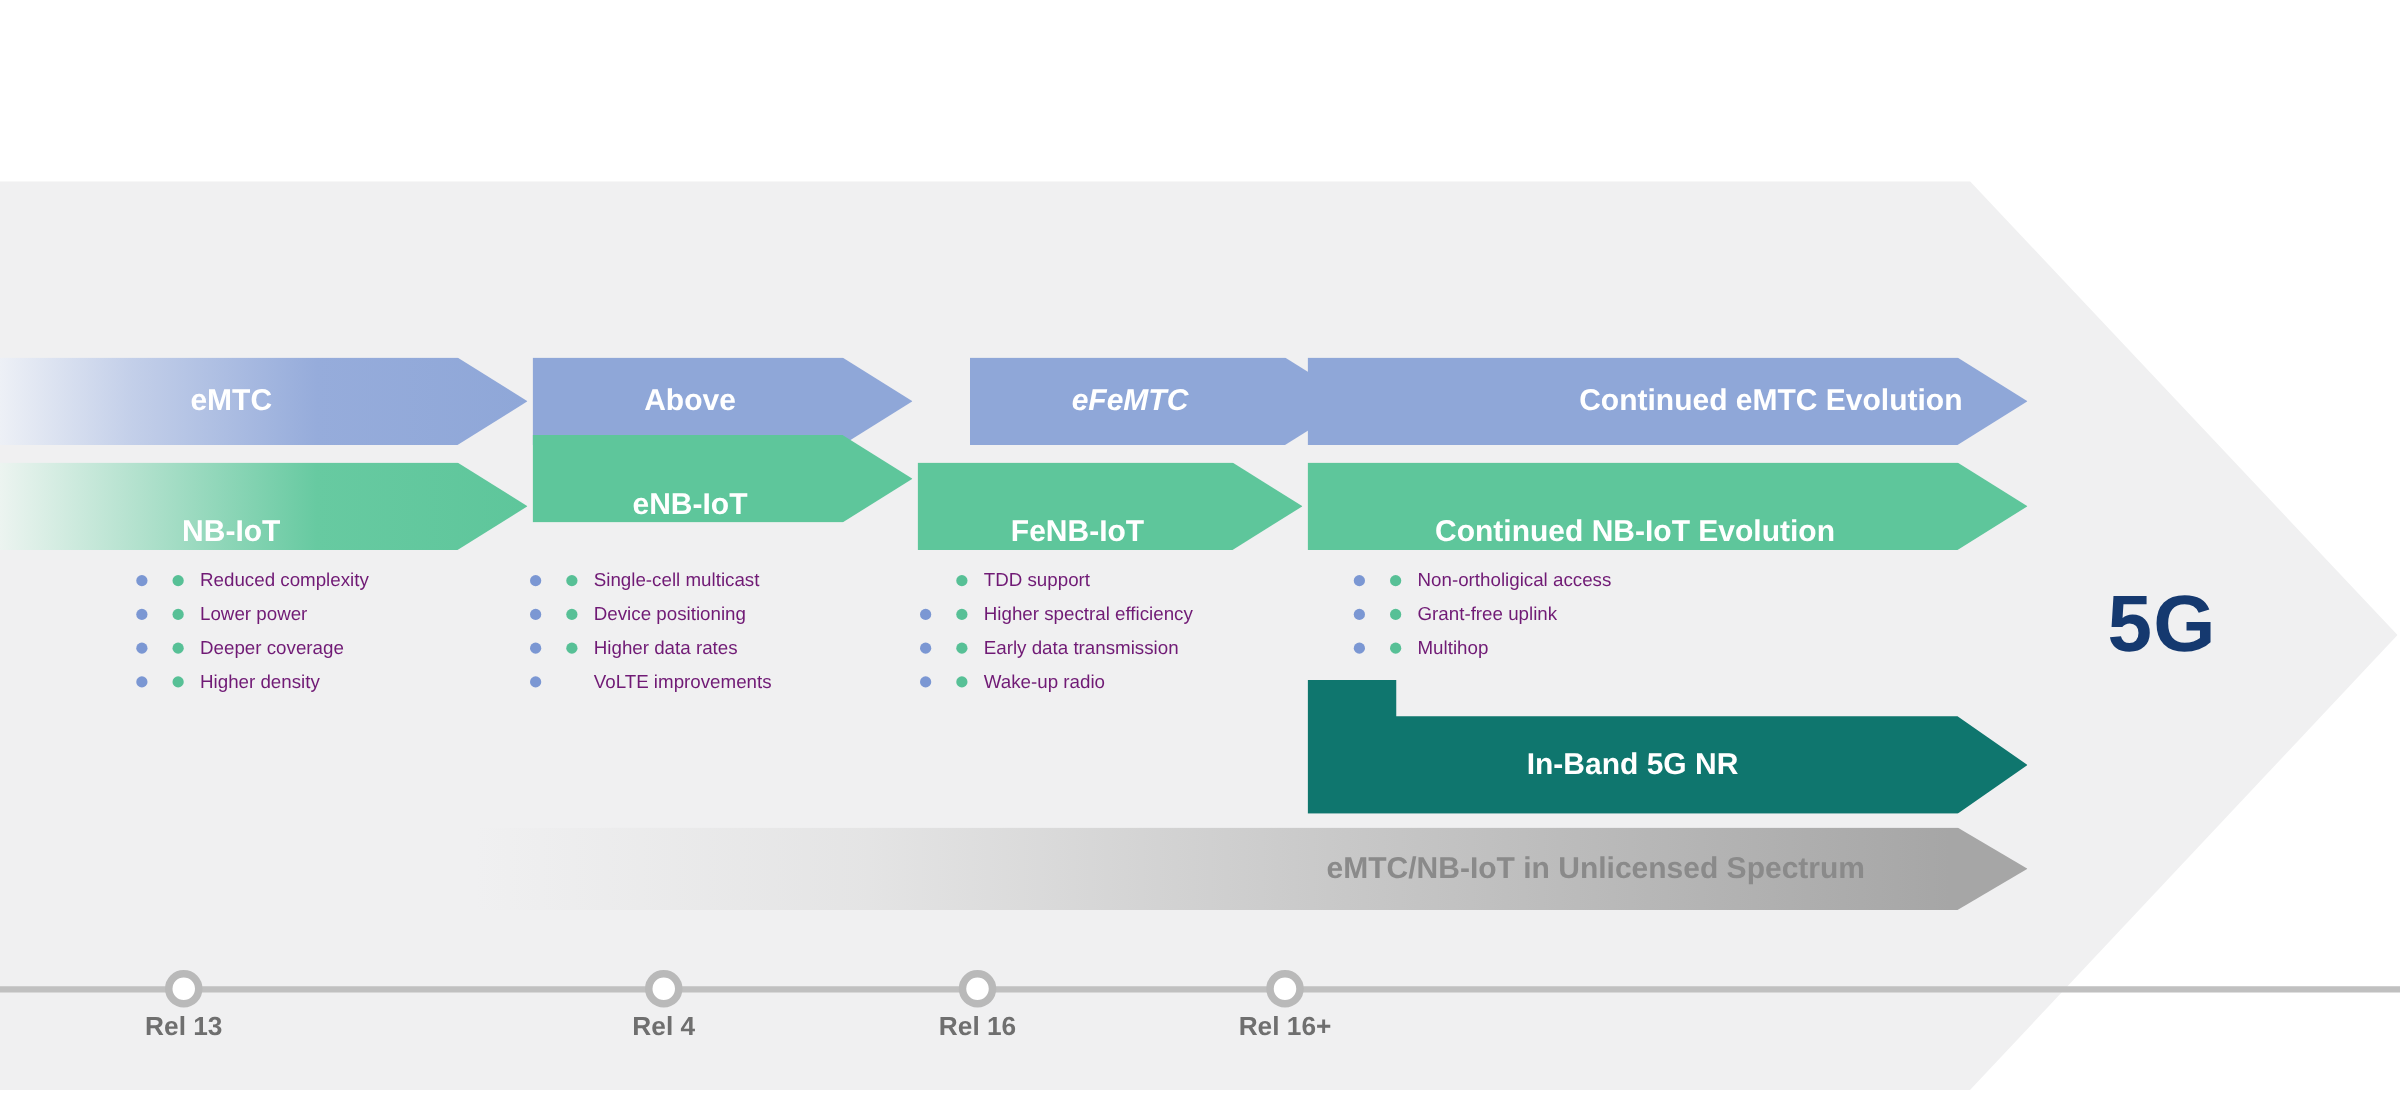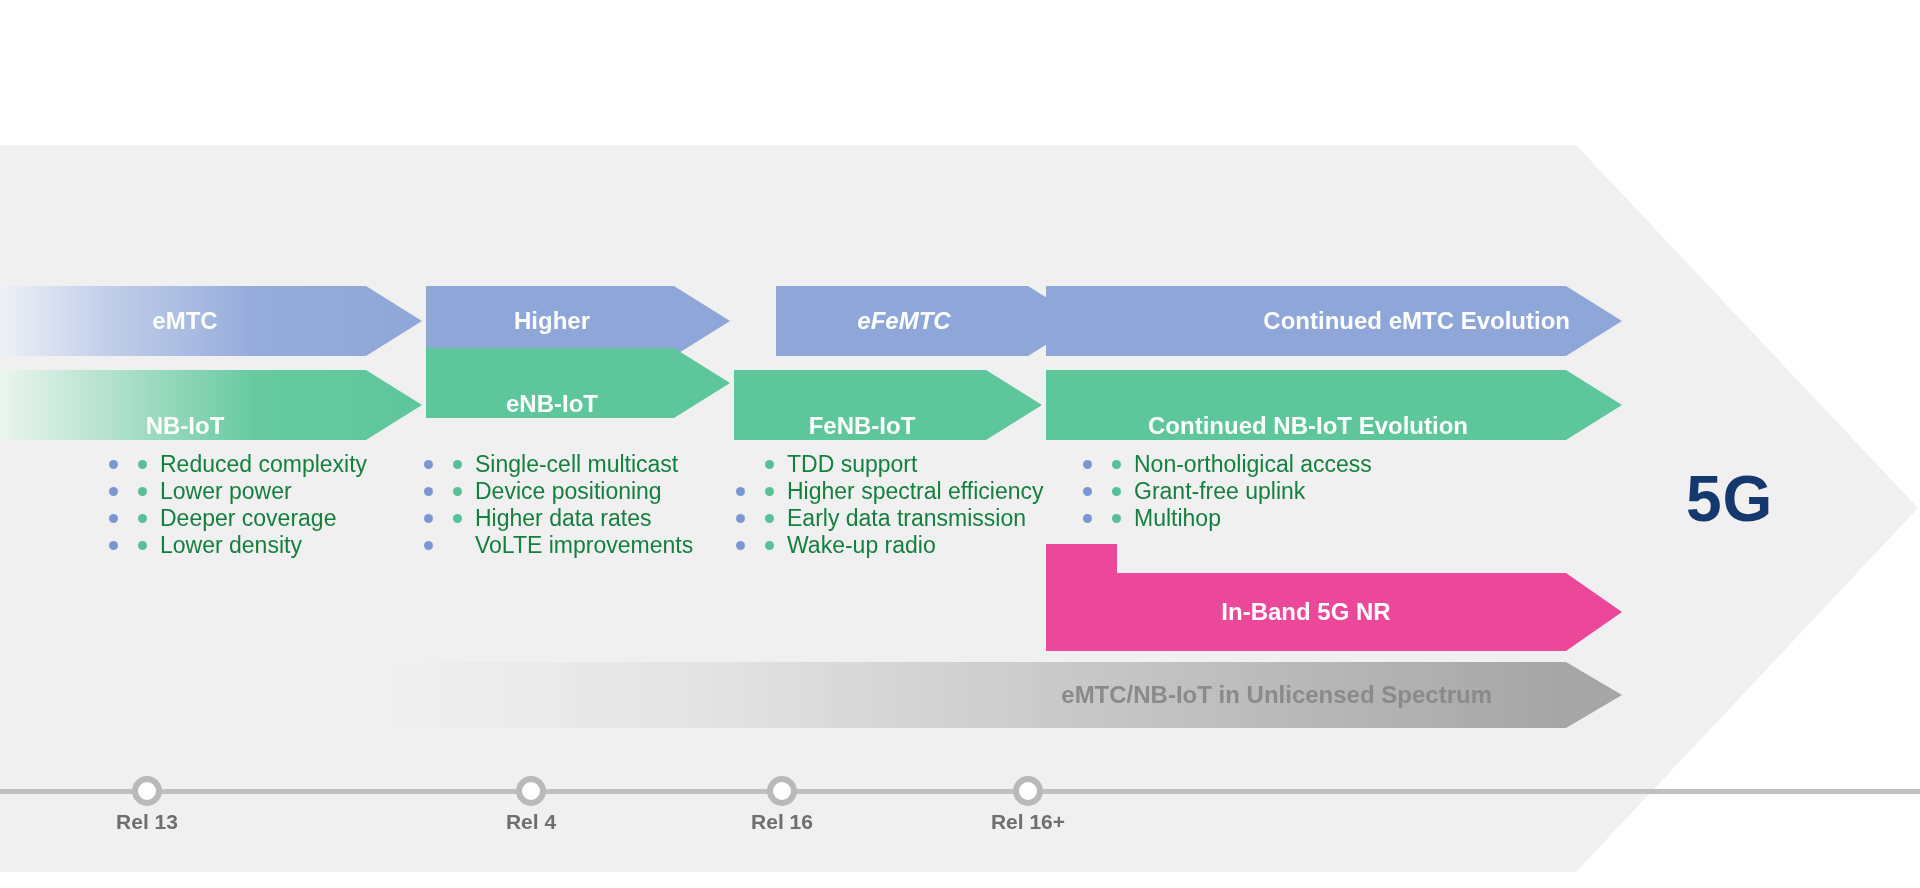--- a/index.html
+++ b/index.html
@@ -24,24 +24,24 @@
   .seg-blue.fade{background:linear-gradient(90deg,#edf0f6 0%,#c3cfe9 25%,#96acdb 60%,#8FA7D8 100%);}
   .seg-green.fade{background:linear-gradient(90deg,#ecf4f0 0%,#b5e2cf 25%,#67caa1 60%,#5EC69B 100%);}
 
   
   .feat-col{position:absolute;top:451px;}
   .feat-row{display:flex;align-items:center;height:27px;}
   .dot{width:9px;height:9px;border-radius:50%;flex:0 0 9px;}
   .dot-blue{background:#7B97D3;margin-right:20px;}
   .dot-green{background:#57C096;margin-right:13px;}
   .dot.hide{visibility:hidden;}
-  .feat-text{font-size:23px;color:#15803d;white-space:nowrap;}
-
-  
-  .inband{position:absolute;left:1046px;top:544px;width:576px;height:107px;background:#ec4899;
+  .feat-text{font-size:15px;color:#701a75;white-space:nowrap;}
+
+  
+  .inband{position:absolute;left:1046px;top:544px;width:576px;height:107px;background:#0f766e;
     clip-path:polygon(0 0,71px 0,71px 29px,520px 29px,576px 68px,520px 107px,0 107px);}
   .inband span{position:absolute;left:0;right:56px;top:29px;bottom:0;display:flex;align-items:center;justify-content:center;
     color:#ffffff;font-size:24px;font-weight:bold;}
 
   
   .unlicensed{position:absolute;left:380px;top:662px;width:1242px;height:66px;
     background:linear-gradient(90deg,rgba(240,240,241,0) 0%,rgba(222,222,222,0.65) 25%,#c9c9c9 55%,#A6A6A6 95%);
     clip-path:polygon(0 0,1186px 0,1242px 33px,1186px 66px,0 66px);
     display:flex;align-items:center;justify-content:flex-end;padding-right:130px;box-sizing:border-box;}
   .unlicensed span{color:#8A8A8A;font-size:24px;font-weight:bold;white-space:nowrap;}
@@ -61,21 +61,21 @@
 <div class="canvas">
 
   <div class="bg-chevron"></div>
 
 
   <div id="emtc-track">
       <div class="arrow-seg seg-blue fade" style="left: 0px; top: 286px; width: 422px; clip-path: polygon(0px 0px, 366px 0px, 422px 50%, 366px 100%, 0px 100%);">
         <span>eMTC</span>
       </div>
       <div class="arrow-seg seg-blue" style="left: 426px; top: 286px; width: 304px; clip-path: polygon(0px 0px, 248px 0px, 304px 50%, 248px 100%, 0px 100%);">
-        <span>Higher</span>
+        <span>Above</span>
       </div>
       <div class="arrow-seg seg-blue" style="left: 776px; top: 286px; width: 308px; clip-path: polygon(0px 0px, 252px 0px, 308px 50%, 252px 100%, 0px 100%); font-style: italic;">
         <span>eFeMTC</span>
       </div>
       <div class="arrow-seg seg-blue" style="left: 1046px; top: 286px; width: 576px; clip-path: polygon(0px 0px, 520px 0px, 576px 50%, 520px 100%, 0px 100%); justify-content: flex-end;">
         <span>Continued eMTC Evolution</span>
       </div>
     </div>
   <div id="nbiot-track">
       <div class="arrow-seg seg-green fade" style="left: 0px; top: 370px; width: 422px; clip-path: polygon(0px 0px, 366px 0px, 422px 50%, 366px 100%, 0px 100%);">
@@ -105,21 +105,21 @@
           <span class="feat-text">Lower power</span>
         </div>
         <div class="feat-row">
           <span class="dot dot-blue"></span>
           <span class="dot dot-green"></span>
           <span class="feat-text">Deeper coverage</span>
         </div>
         <div class="feat-row">
           <span class="dot dot-blue"></span>
           <span class="dot dot-green"></span>
-          <span class="feat-text">Lower density</span>
+          <span class="feat-text">Higher density</span>
         </div>
       </div>
       <div class="feat-col" style="left: 424px;">
         <div class="feat-row">
           <span class="dot dot-blue"></span>
           <span class="dot dot-green"></span>
           <span class="feat-text">Single-cell multicast</span>
         </div>
         <div class="feat-row">
           <span class="dot dot-blue"></span>

